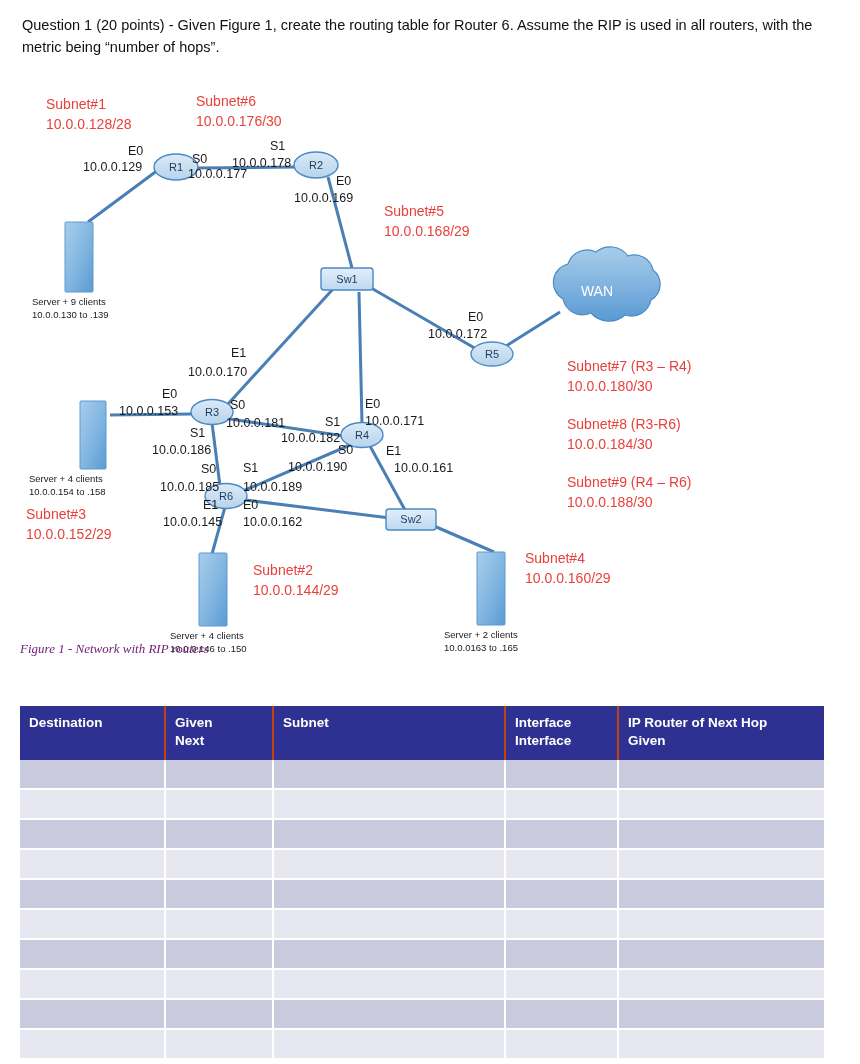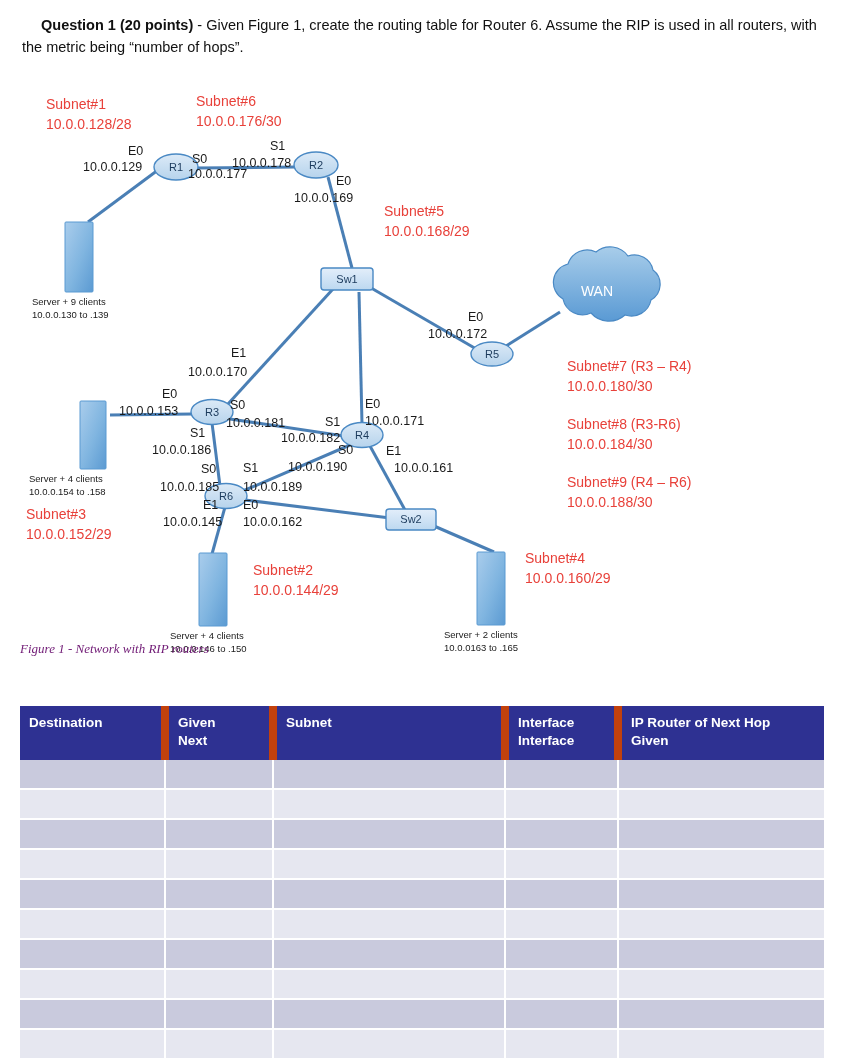--- a/index.html
+++ b/index.html
@@ -19,21 +19,21 @@
   
   #question-block {
     position: absolute;
     left: 22px;
     top: 14px;
     width: 816px;
     font-size: 14.5px;
     line-height: 1.55;
     color: #111111;
   }
-  #question-block .q-label { font-weight: bold; margin-left: 19px; }
+  #question-block .q-label { font-weight: normal; }
 
   
   #figure-area {
     position: absolute;
     left: 0;
     top: 82px;
     width: 860px;
     height: 580px;
   }
   #figure-svg {
@@ -88,21 +88,21 @@
     table-layout: fixed;
   }
   #routing-table th {
     background: #2e3192;
     color: #ffffff;
     font-size: 13.5px;
     font-weight: bold;
     text-align: left;
     vertical-align: top;
     padding: 8px 8px 10px 9px;
-    border-right: 8px solid #c2410c;
+    border-right: 2px solid #c2410c;
     line-height: 1.35;
     height: 34px;
   }
   #routing-table th:last-child { border-right: none; }
   #routing-table td {
     height: 28px;
     border-right: 2px solid #ffffff;
     border-bottom: 2px solid #ffffff;
     padding: 0;
     font-size: 12px;

